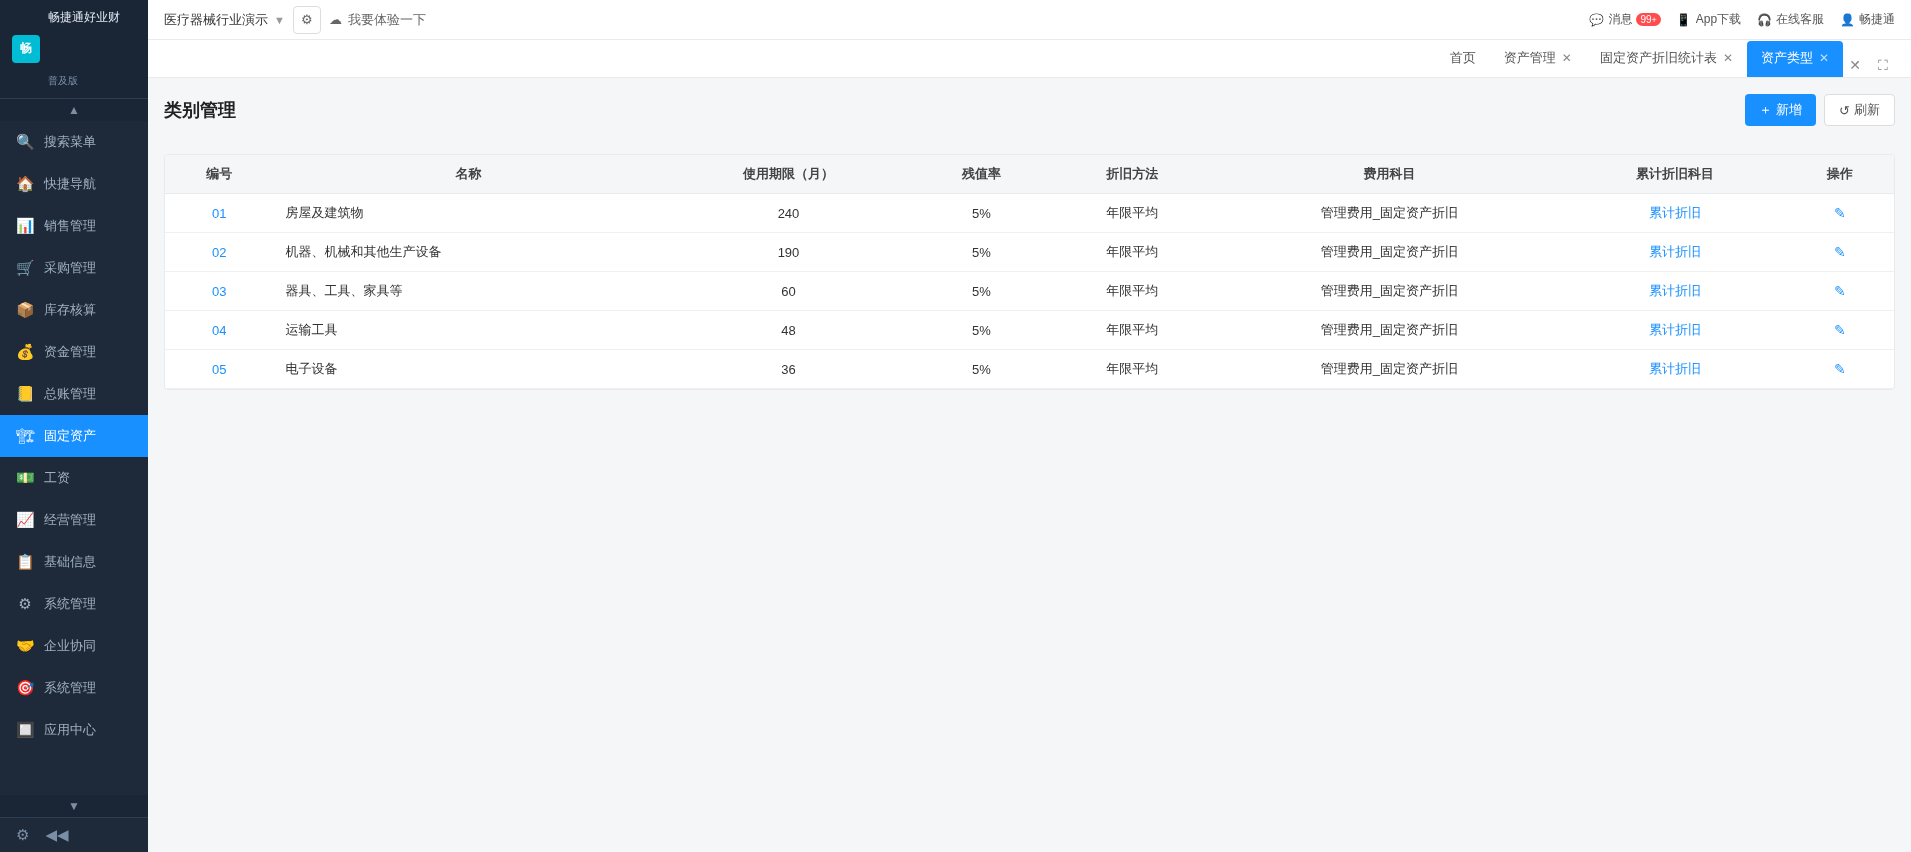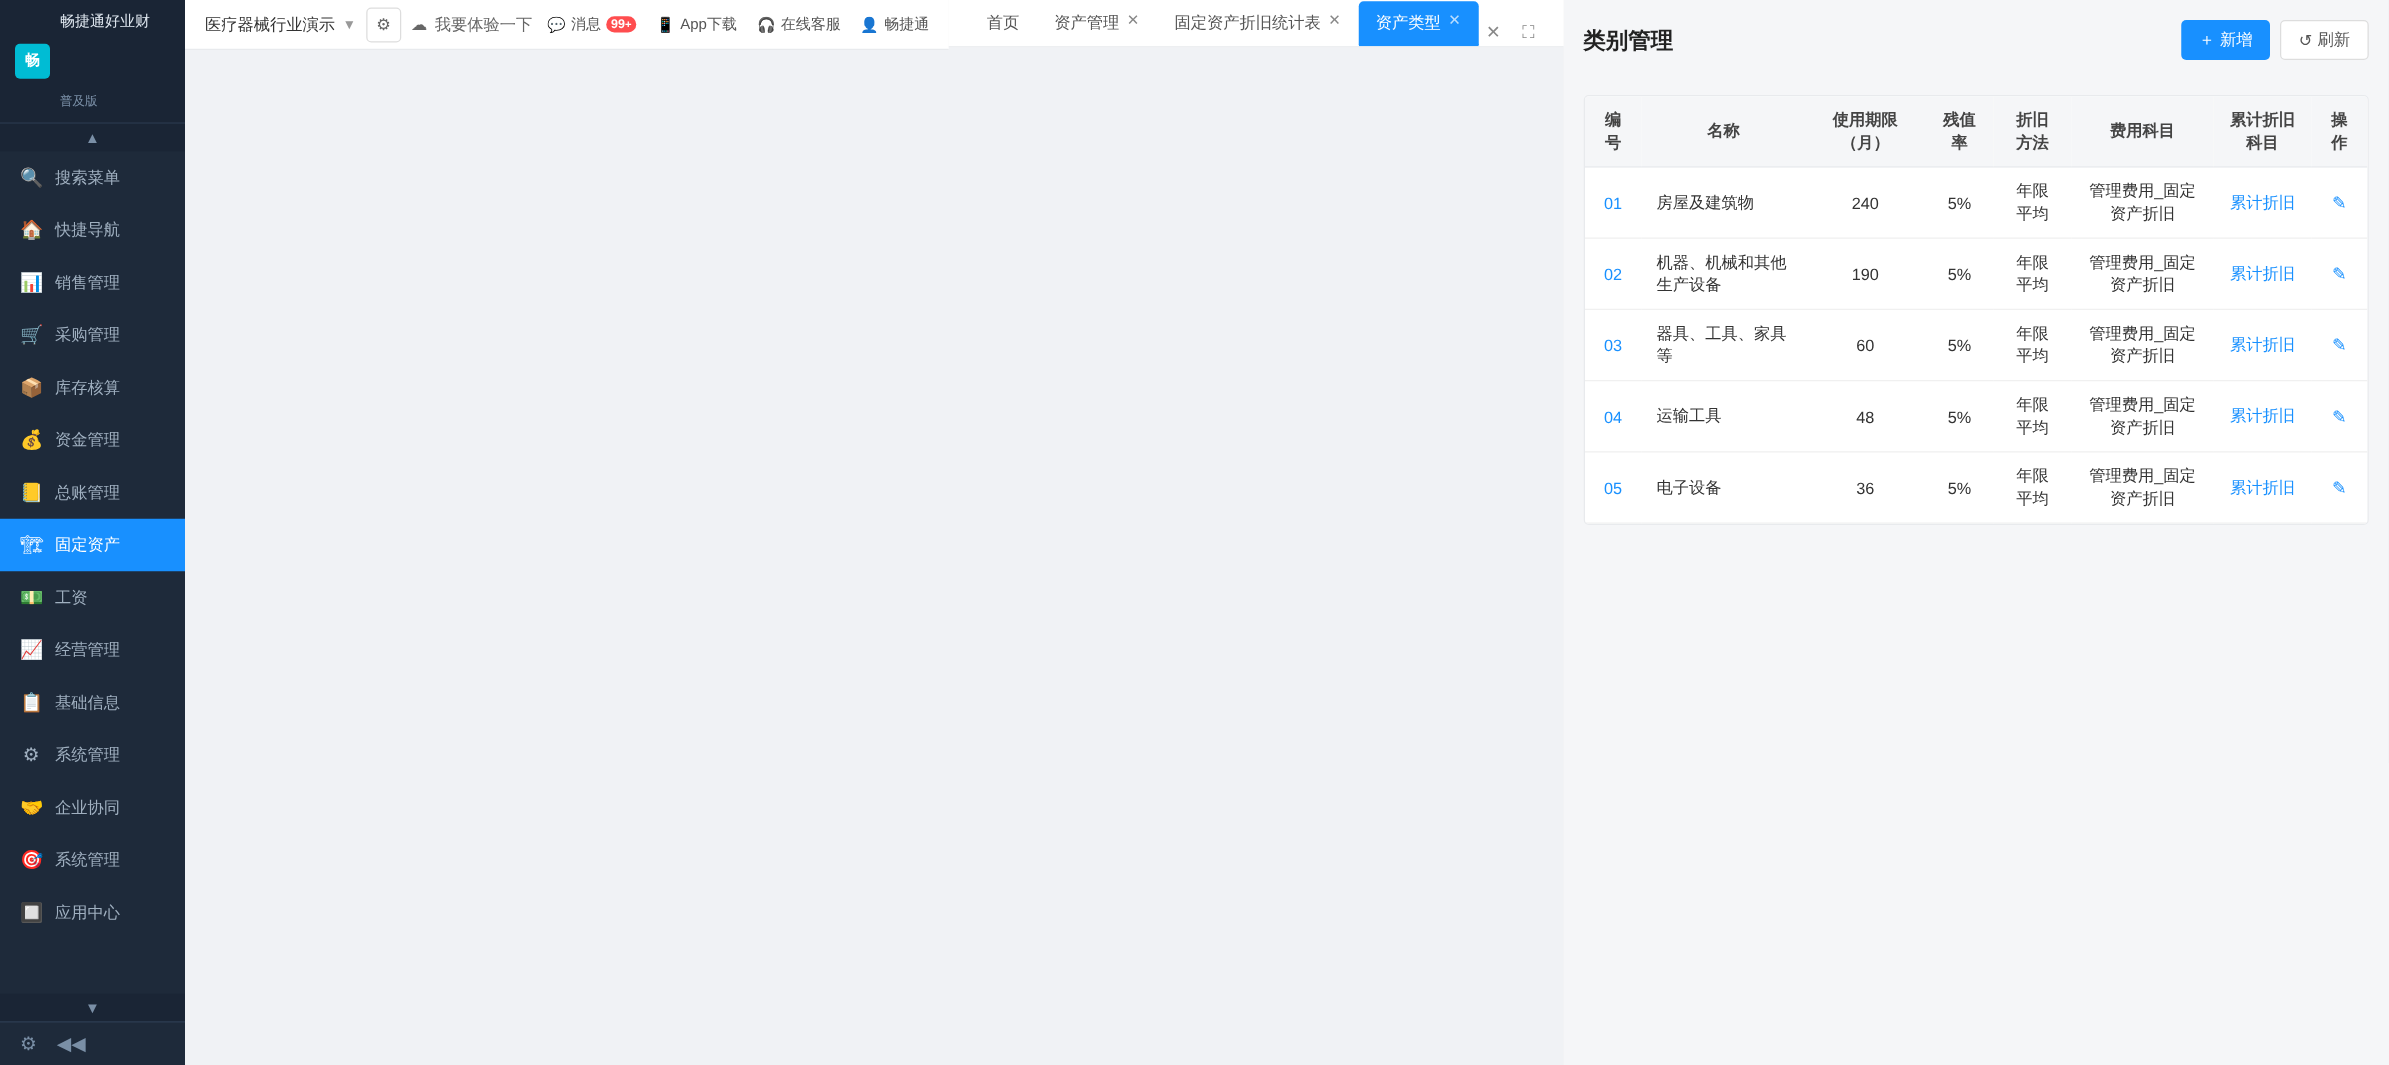--- a/index.html
+++ b/index.html
@@ -63,20 +63,21 @@
       text-align: center;
       padding: 4px;
       cursor: pointer;
       font-size: 12px;
     }
 
     
     .main {
       flex: 1;
       display: flex;
+      flex-direction: column;
       overflow: hidden;
     }
 
     
     .topbar {
       background: #fff;
       height: 40px;
       display: flex;
       align-items: center;
       padding: 0 16px;
@@ -106,37 +107,37 @@
     .topbar-right-item {
       display: flex; align-items: center; gap: 4px;
       color: #555; font-size: 12px; cursor: pointer;
     }
     .badge {
       background: #ff4d4f;
       color: white;
       font-size: 10px;
       padding: 1px 4px;
       border-radius: 8px;
-      font-weight: bold;
+      font-weight: normal;
     }
     .badge-plus { font-size: 9px; }
 
     
     .tabs-bar {
       background: #fff;
       height: 38px;
       display: flex;
       align-items: flex-end;
       padding: 0 16px;
       border-bottom: 1px solid #e8eaed;
       flex-shrink: 0;
       gap: 0;
     }
     .tab-item {
-      display: flex; gap: 6px;
+      display: flex; align-items: center; gap: 6px;
       padding: 8px 14px;
       font-size: 13px;
       cursor: pointer;
       color: #555;
       border-bottom: 2px solid transparent;
       white-space: nowrap;
       margin-top: 19px;
     }
     .tab-item.active {
       background: #1890ff;

